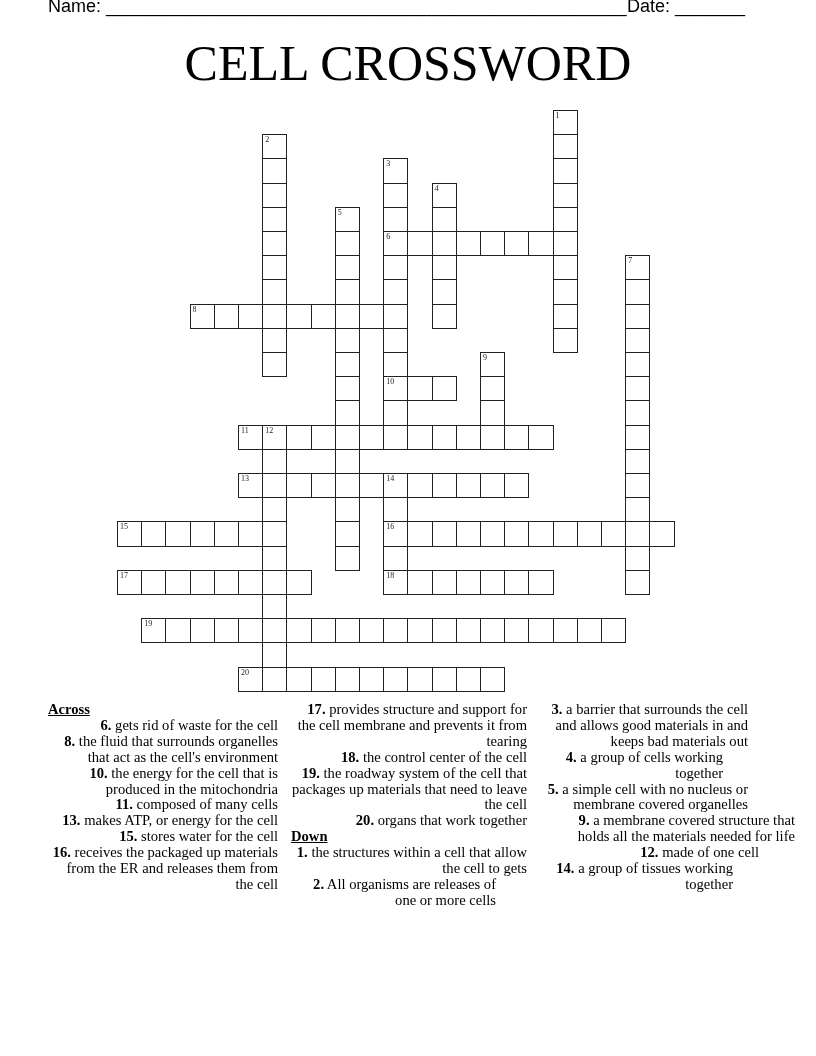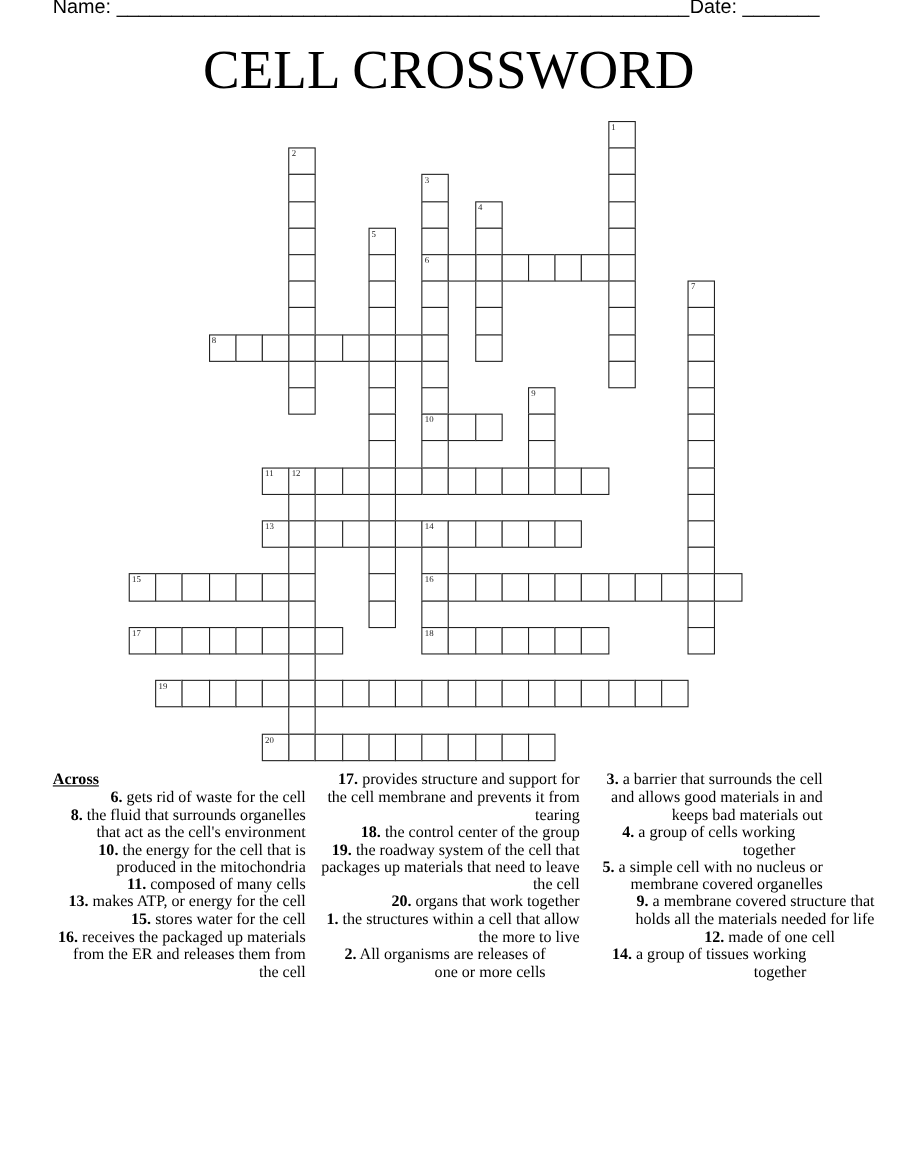--- a/index.html
+++ b/index.html
@@ -253,24 +253,25 @@
   <span class="clue"><b>8.</b><span> the fluid that surrounds organelles that act as the cell's environment</span></span>
   <span class="clue"><b>10.</b><span> the energy for the cell that is produced in the mitochondria</span></span>
   <span class="clue"><b>11.</b><span> composed of many cells</span></span>
   <span class="clue"><b>13.</b><span> makes ATP, or energy for the cell</span></span>
   <span class="clue"><b>15.</b><span> stores water for the cell</span></span>
   <span class="clue"><b>16.</b><span> receives the packaged up materials from the ER and releases them from the cell</span></span>
 </div>
 
 <div class="col" style="left:291px; width:236px;">
   <span class="clue"><b>17.</b><span> provides structure and support for the cell membrane and prevents it from tearing</span></span>
-  <span class="clue"><b>18.</b><span> the control center of the group</span></span>
+  <span class="clue"><b>18.</b><span> the control center of the cell</span></span>
   <span class="clue"><b>19.</b><span> the roadway system of the cell that packages up materials that need to leave the cell</span></span>
   <span class="clue"><b>20.</b><span> organs that work together</span></span>
-  <span class="clue"><b>1.</b><span> the structures within a cell that allow the more to live</span></span>
+  <span class="sec">Down</span>
+  <span class="clue"><b>1.</b><span> the structures within a cell that allow the cell to gets</span></span>
   <span class="clue" style="width:205px;"><b>2.</b><span> All organisms are releases of one or more cells</span></span>
 </div>
 
 <div class="col" style="left:533px; width:226px;">
   <span class="clue" style="width:215px;"><b>3.</b><span> a barrier that surrounds the cell and allows good materials in and keeps bad materials out</span></span>
   <span class="clue" style="width:190px;"><b>4.</b><span> a group of cells working together</span></span>
   <span class="clue" style="width:215px;"><b>5.</b><span> a simple cell with no nucleus or membrane covered organelles</span></span>
   <span class="clue" style="width:222px;margin-left:40px;"><b>9.</b><span> a membrane covered structure that holds all the materials needed for life</span></span>
   <span class="clue"><b>12.</b><span> made of one cell</span></span>
   <span class="clue" style="width:200px;"><b>14.</b><span> a group of tissues working together</span></span>

